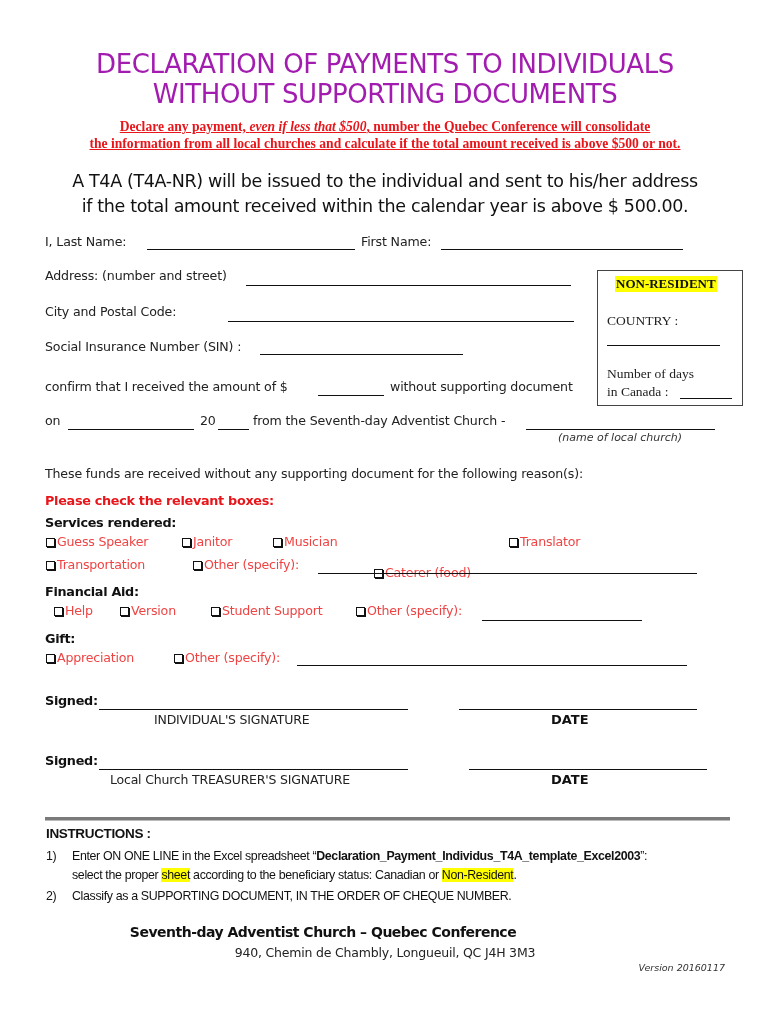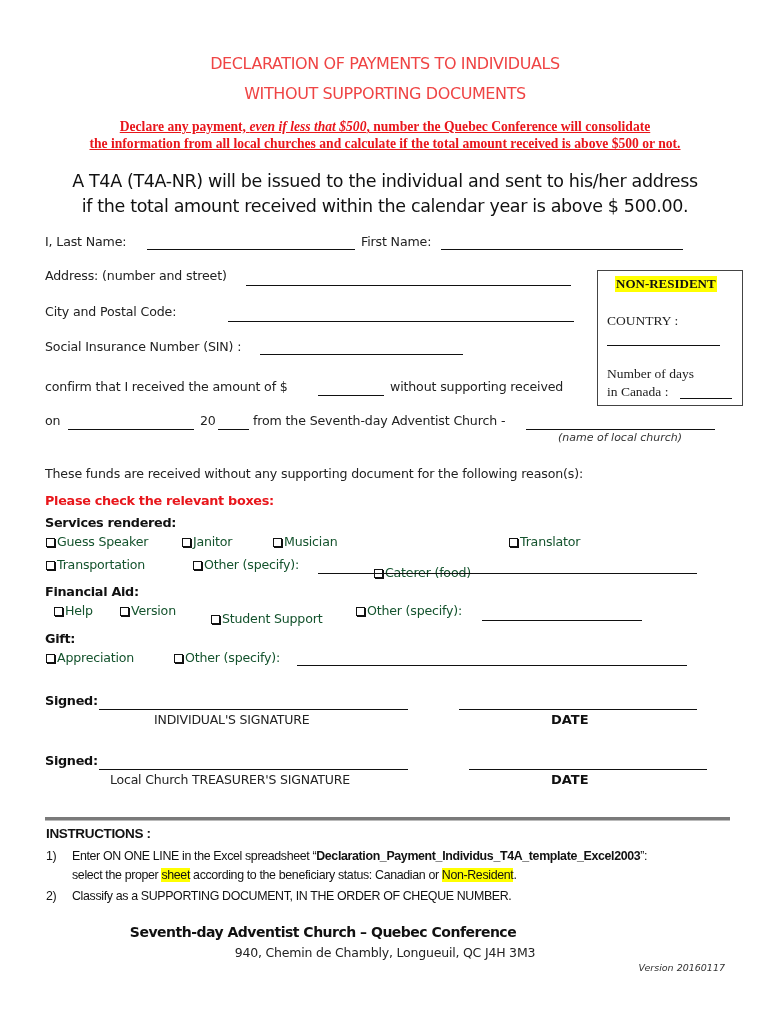--- a/index.html
+++ b/index.html
@@ -1,37 +1,37 @@
 <!DOCTYPE html>
 <html><head>
 <meta charset="utf-8">
 <style>
   html, body { margin: 0; padding: 0; background: #ffffff; }
   body { width: 770px; height: 1024px; position: relative; overflow: hidden;
          font-family: "DejaVu Sans", sans-serif; color: #1a1a1a; }
   .abs { position: absolute; white-space: nowrap; }
-  .title { left: 0; width: 770px; text-align: center; font-size: 16px; line-height: 28px;
-           font-family: "DejaVu Sans", sans-serif; letter-spacing: -0.4px; color: #ef4444; }
+  .title { left: 0; width: 770px; text-align: center; font-size: 26px; line-height: 28px;
+           font-family: "DejaVu Sans", sans-serif; letter-spacing: -0.4px; color: #a21caf; }
   .red-note { left: 0; width: 770px; text-align: center; font-family: "Liberation Serif", serif;
               font-size: 13.6px; font-weight: bold; color: #e8161b; text-decoration: underline; line-height: 17px; }
   .red-note i { font-style: italic; }
   .t4a { left: 0; width: 770px; text-align: center; font-size: 17.5px; line-height: 26px;
          letter-spacing: -0.35px; color: #111; }
   .lbl { font-size: 12.6px; color: #222; letter-spacing: -0.15px; }
   .uline { position: absolute; height: 0; border-bottom: 1px solid #111; }
   .nr-box { left: 597px; top: 270px; width: 146px; height: 136px; border: 1.5px solid #444; box-sizing: border-box; }
   .nr-title { left: 615px; top: 276px; font-family: "Liberation Serif", serif; font-weight: bold;
               font-size: 13px; background: #ffff00; padding: 0 1px; color: #111; }
   .serif { font-family: "Liberation Serif", serif; font-size: 13.5px; color: #222; }
   .hint { font-style: italic; font-size: 11px; color: #333; }
   .redh { color: #e8161b; font-weight: bold; font-size: 12.8px; letter-spacing: -0.3px; }
   .bh { font-weight: bold; font-size: 12.8px; letter-spacing: -0.3px; color: #111; }
   .cb { display: inline-block; width: 9px; height: 9px; border: 1.2px solid #111; box-sizing: border-box;
         margin-right: 2px; vertical-align: -1px; box-shadow: 1px 1px 0 #111; }
-  .opt { font-size: 12.6px; color: #14532d; letter-spacing: -0.2px; }
+  .opt { font-size: 12.6px; color: #ef4444; letter-spacing: -0.2px; }
   .sig-cap { font-size: 12.5px; color: #222; letter-spacing: -0.2px; }
   .sig-date { font-size: 13px; font-weight: bold; color: #111; }
   .sep { left: 45px; top: 817px; width: 685px; height: 3px; background: #7a7a7a; border-bottom: 1px solid #bbb; }
   .instr { font-family: "Liberation Sans", sans-serif; font-size: 12.4px; color: #111; letter-spacing: -0.35px; }
   .instr b { font-weight: bold; margin-top: 7px; }
   .hl { background: #ffff00; }
   .footer-name { left: 0; width: 646px; text-align: center; font-size: 14px; font-weight: bold; color: #111; letter-spacing: -0.5px; }
   .footer-addr { left: 0; width: 770px; text-align: center; font-size: 12.5px; color: #222; letter-spacing: -0.2px; }
   .version { right: 45px; font-style: italic; font-size: 9.5px; color: #333; }
 </style>
@@ -56,21 +56,21 @@
 <div class="uline" style="left:246px; top:271px; width:325px; height:14px;"><span></span></div>
 
 <div class="abs lbl" style="left:45px; top:304px;">City and Postal Code:</div>
 <div class="uline" style="left:228px; top:307px; width:346px; height:14px;"><span></span></div>
 
 <div class="abs lbl" style="left:45px; top:339px;">Social Insurance Number (SIN) :</div>
 <div class="uline" style="left:260px; top:340px; width:203px; height:14px;"><span></span></div>
 
 <div class="abs lbl" style="left:45px; top:379px;">confirm that I received the amount of $</div>
 <div class="uline" style="left:318px; top:381px; width:66px; height:14px;"><span></span></div>
-<div class="abs lbl" style="left:390px; top:379px;">without supporting received</div>
+<div class="abs lbl" style="left:390px; top:379px;">without supporting document</div>
 
 <div class="abs lbl" style="left:45px; top:413px;">on</div>
 <div class="uline" style="left:68px; top:415px; width:126px; height:14px;"><span></span></div>
 <div class="abs lbl" style="left:200px; top:413px;">20</div>
 <div class="uline" style="left:218px; top:415px; width:31px; height:14px;"><span></span></div>
 <div class="abs lbl" style="left:253px; top:413px;">from the Seventh-day Adventist Church -</div>
 <div class="uline" style="left:526px; top:415px; width:189px; height:14px;"><span></span></div>
 <div class="abs hint" style="left:558px; top:431px;">(name of local church)</div>
 
 <div class="abs nr-box"></div>
@@ -90,21 +90,21 @@
 <div class="abs opt" style="left:273px; top:534px;"><span class="cb"></span><span>Musician</span></div>
 <div class="abs opt" style="left:374px; top:565px;"><span class="cb"></span><span>Caterer (food)</span></div>
 <div class="abs opt" style="left:509px; top:534px;"><span class="cb"></span><span>Translator</span></div>
 <div class="abs opt" style="left:46px; top:557px;"><span class="cb"></span><span>Transportation</span></div>
 <div class="abs opt" style="left:193px; top:557px;"><span class="cb"></span><span>Other (specify):</span></div>
 <div class="uline" style="left:318px; top:559px; width:379px; height:14px;"><span></span></div>
 
 <div class="abs bh" style="left:45px; top:584px;">Financial Aid:</div>
 <div class="abs opt" style="left:46px; top:603px;margin-left:8px;"><span class="cb"></span><span>Help</span></div>
 <div class="abs opt" style="left:120px; top:603px;"><span class="cb"></span><span>Version</span></div>
-<div class="abs opt" style="left:211px; top:603px;margin-top:8px;"><span class="cb"></span><span>Student Support</span></div>
+<div class="abs opt" style="left:211px; top:603px;"><span class="cb"></span><span>Student Support</span></div>
 <div class="abs opt" style="left:356px; top:603px;"><span class="cb"></span><span>Other (specify):</span></div>
 <div class="uline" style="left:482px; top:606px; width:160px; height:14px;"><span></span></div>
 
 <div class="abs bh" style="left:45px; top:631px;">Gift:</div>
 <div class="abs opt" style="left:46px; top:650px;"><span class="cb"></span><span>Appreciation</span></div>
 <div class="abs opt" style="left:174px; top:650px;"><span class="cb"></span><span>Other (specify):</span></div>
 <div class="uline" style="left:297px; top:651px; width:390px; height:14px;"><span></span></div>
 
 <div class="abs bh" style="left:45px; top:693px;">Signed:</div>
 <div class="uline" style="left:99px; top:695px; width:309px; height:14px;"></div>

